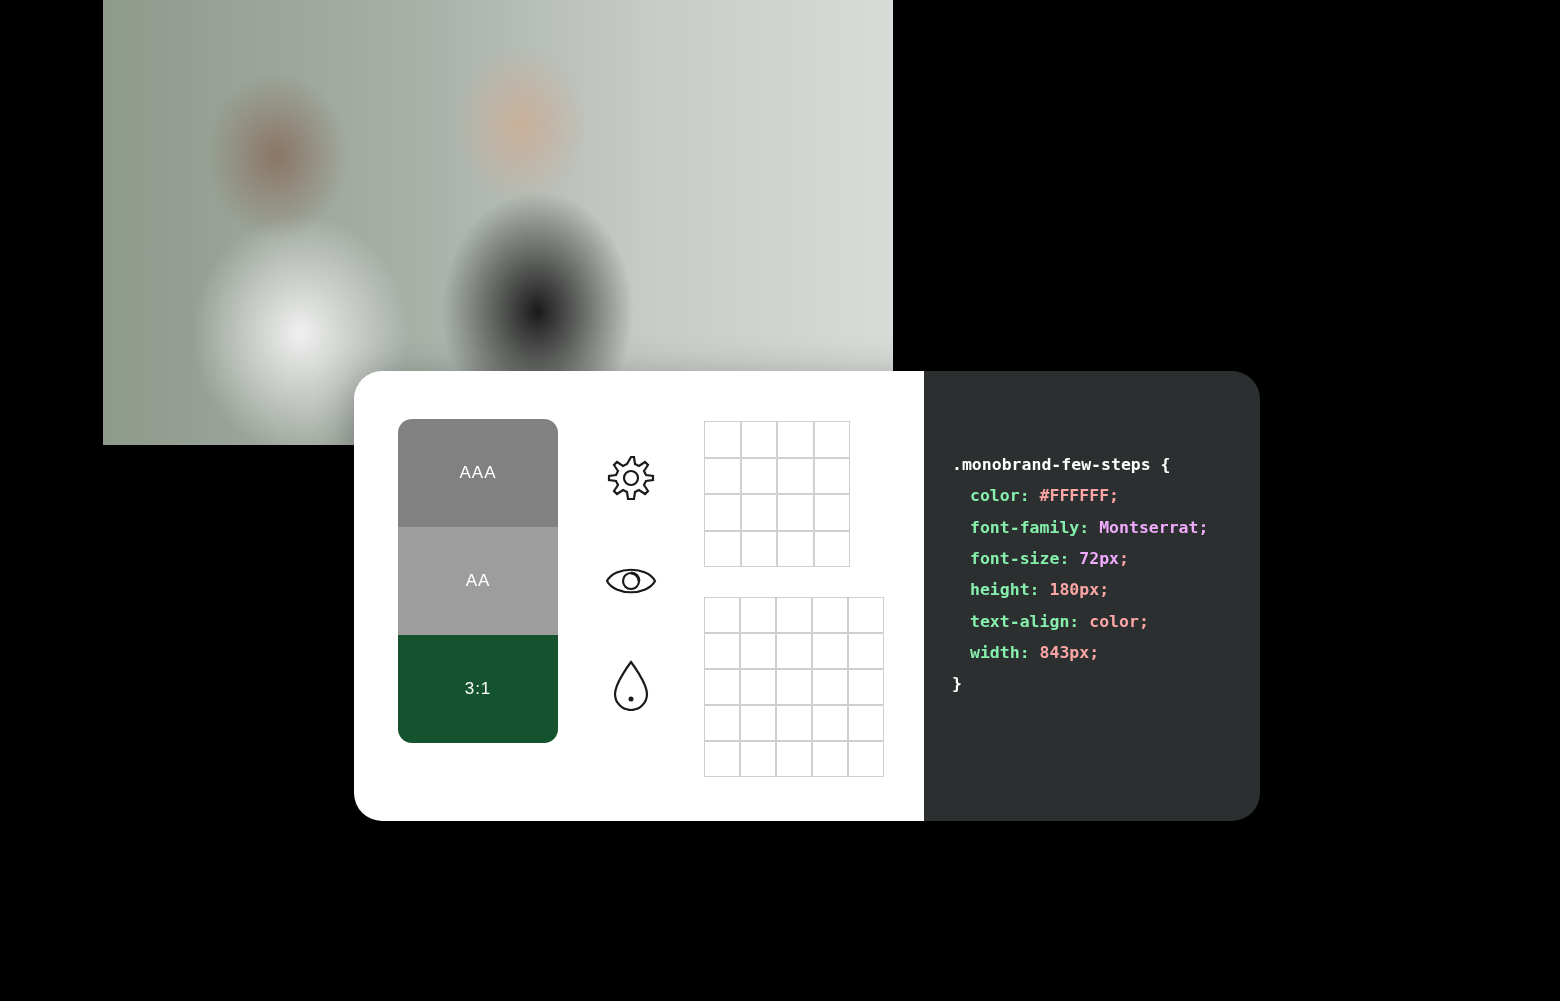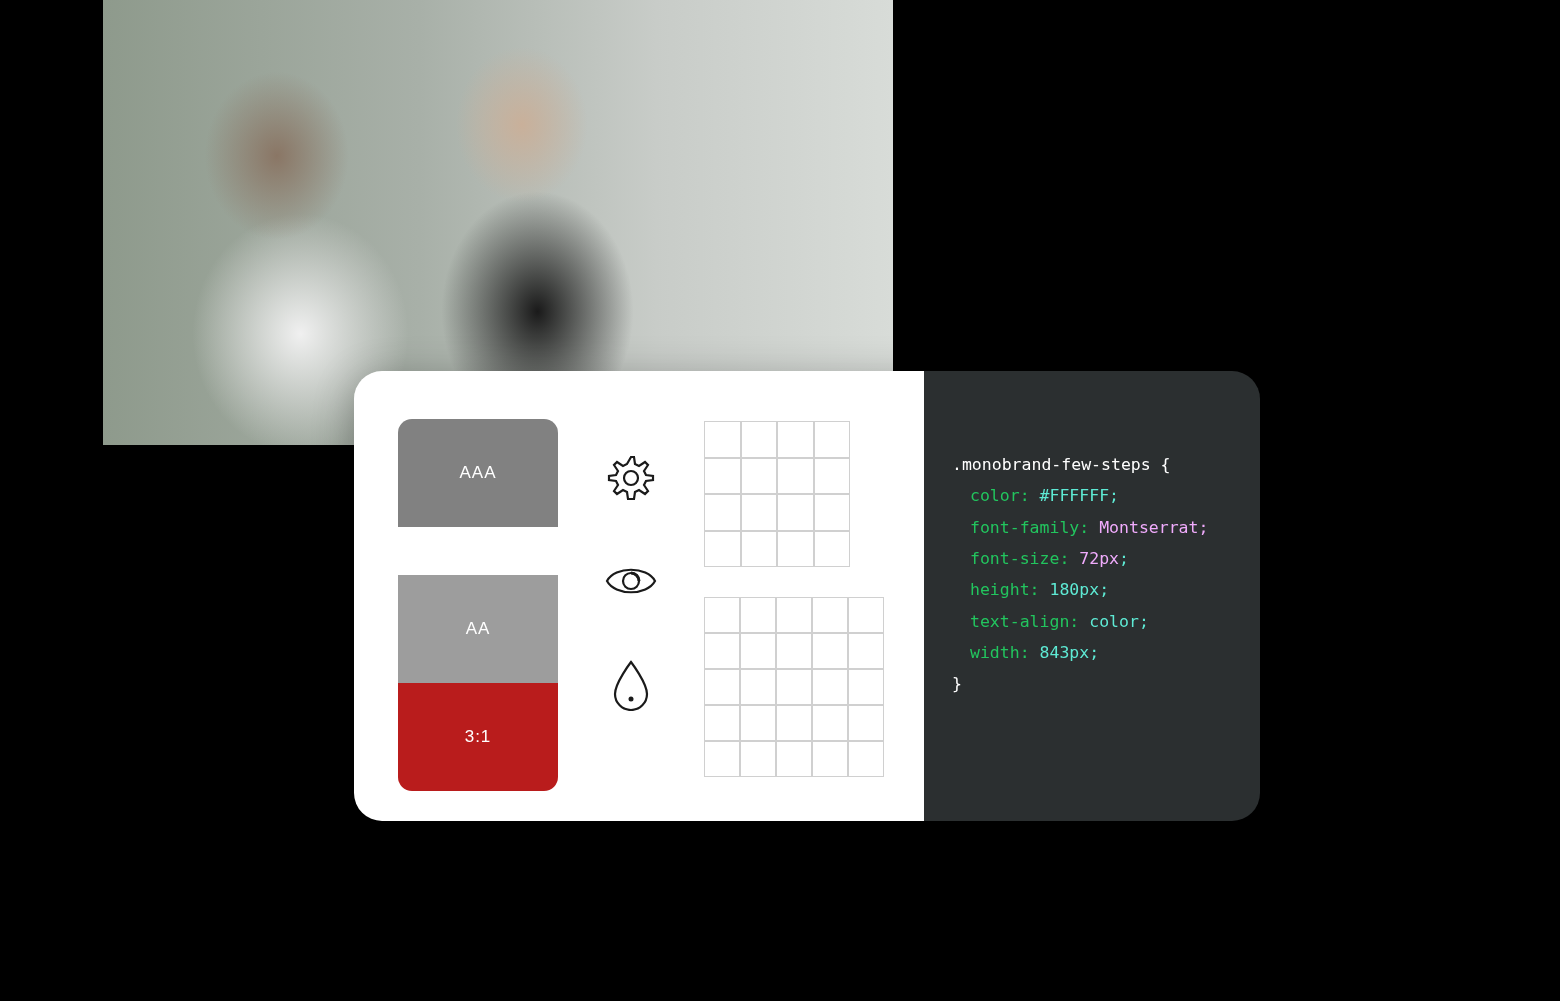--- a/index.html
+++ b/index.html
@@ -49,20 +49,21 @@
     align-items: flex-start;
   }
   .card-right {
     flex: 1;
     background: #2b2f30;
     color: #fff;
     padding: 78px 20px 0 28px;
     font-family: "SF Mono", "Monaco", "Consolas", monospace;
     font-size: 16.5px;
     line-height: 1.9;
+    font-weight: bold;
   }
 
   
   .swatches {
     width: 160px;
     border-radius: 14px;
     overflow: hidden;
     display: flex;
     flex-direction: column;
   }
@@ -70,22 +71,22 @@
     height: 108px;
     display: flex;
     align-items: center;
     justify-content: center;
     color: #fff;
     font-size: 17px;
     letter-spacing: 1px;
     font-weight: 400;
   }
   .swatch.aaa { background: #818181; }
-  .swatch.aa  { background: #9d9d9d; margin-top: 48px; }
-  .swatch.r31 { background: #b91c1c; }
+  .swatch.aa  { background: #9d9d9d; }
+  .swatch.r31 { background: #14532d; }
 
   
   .icons-col {
     display: flex;
     flex-direction: column;
     justify-content: space-around;
     align-items: center;
     width: 70px;
     height: 324px;
     padding-top: 6px;
@@ -115,22 +116,22 @@
     width: 180px;
     height: 180px;
     grid-template-columns: repeat(5, 1fr);
     grid-template-rows: repeat(5, 1fr);
   }
   .grid div { border: 1px solid #d0d0d0; }
 
   
   .code-line { white-space: pre; }
   .tok-sel { color: #ffffff; }
-  .tok-prop { color: #22c55e; padding-left: 18px; }
-  .tok-val { color: #5eead4; }
+  .tok-prop { color: #86efac; padding-left: 18px; }
+  .tok-val { color: #fca5a5; }
   .tok-hl { color: #f0abfc; }
   .tok-brace { color: #ffffff; }
 </style>
 </head>
 <body>
 
 <div class="photo"></div>
 
 <div class="card">
   <div class="card-left">

